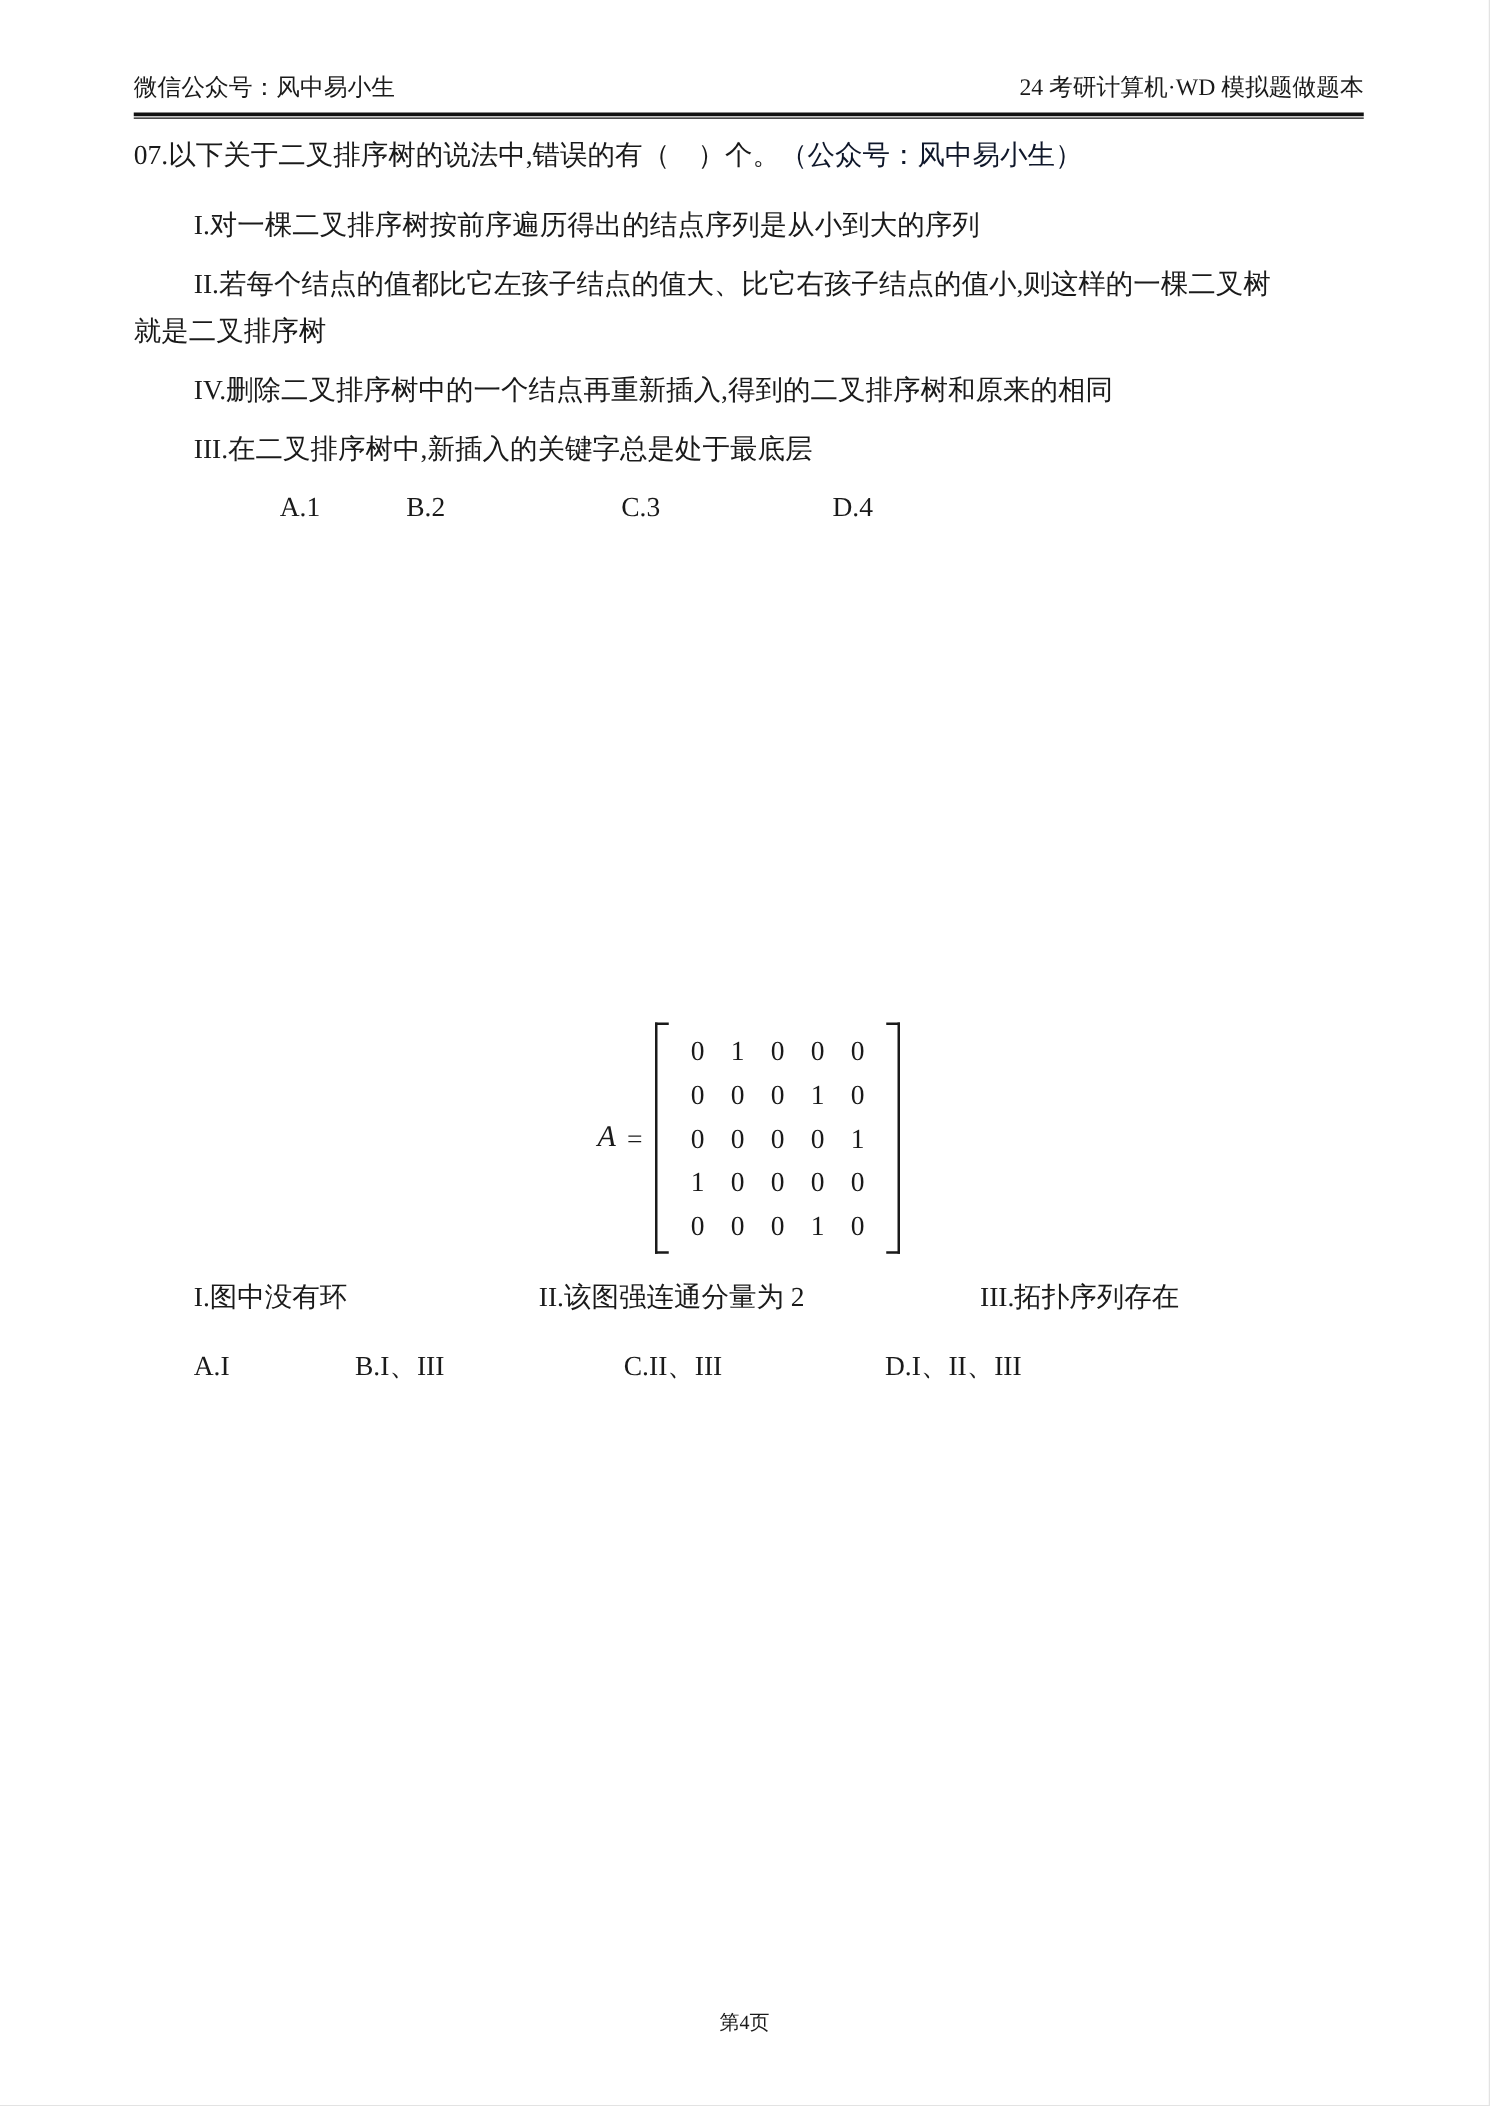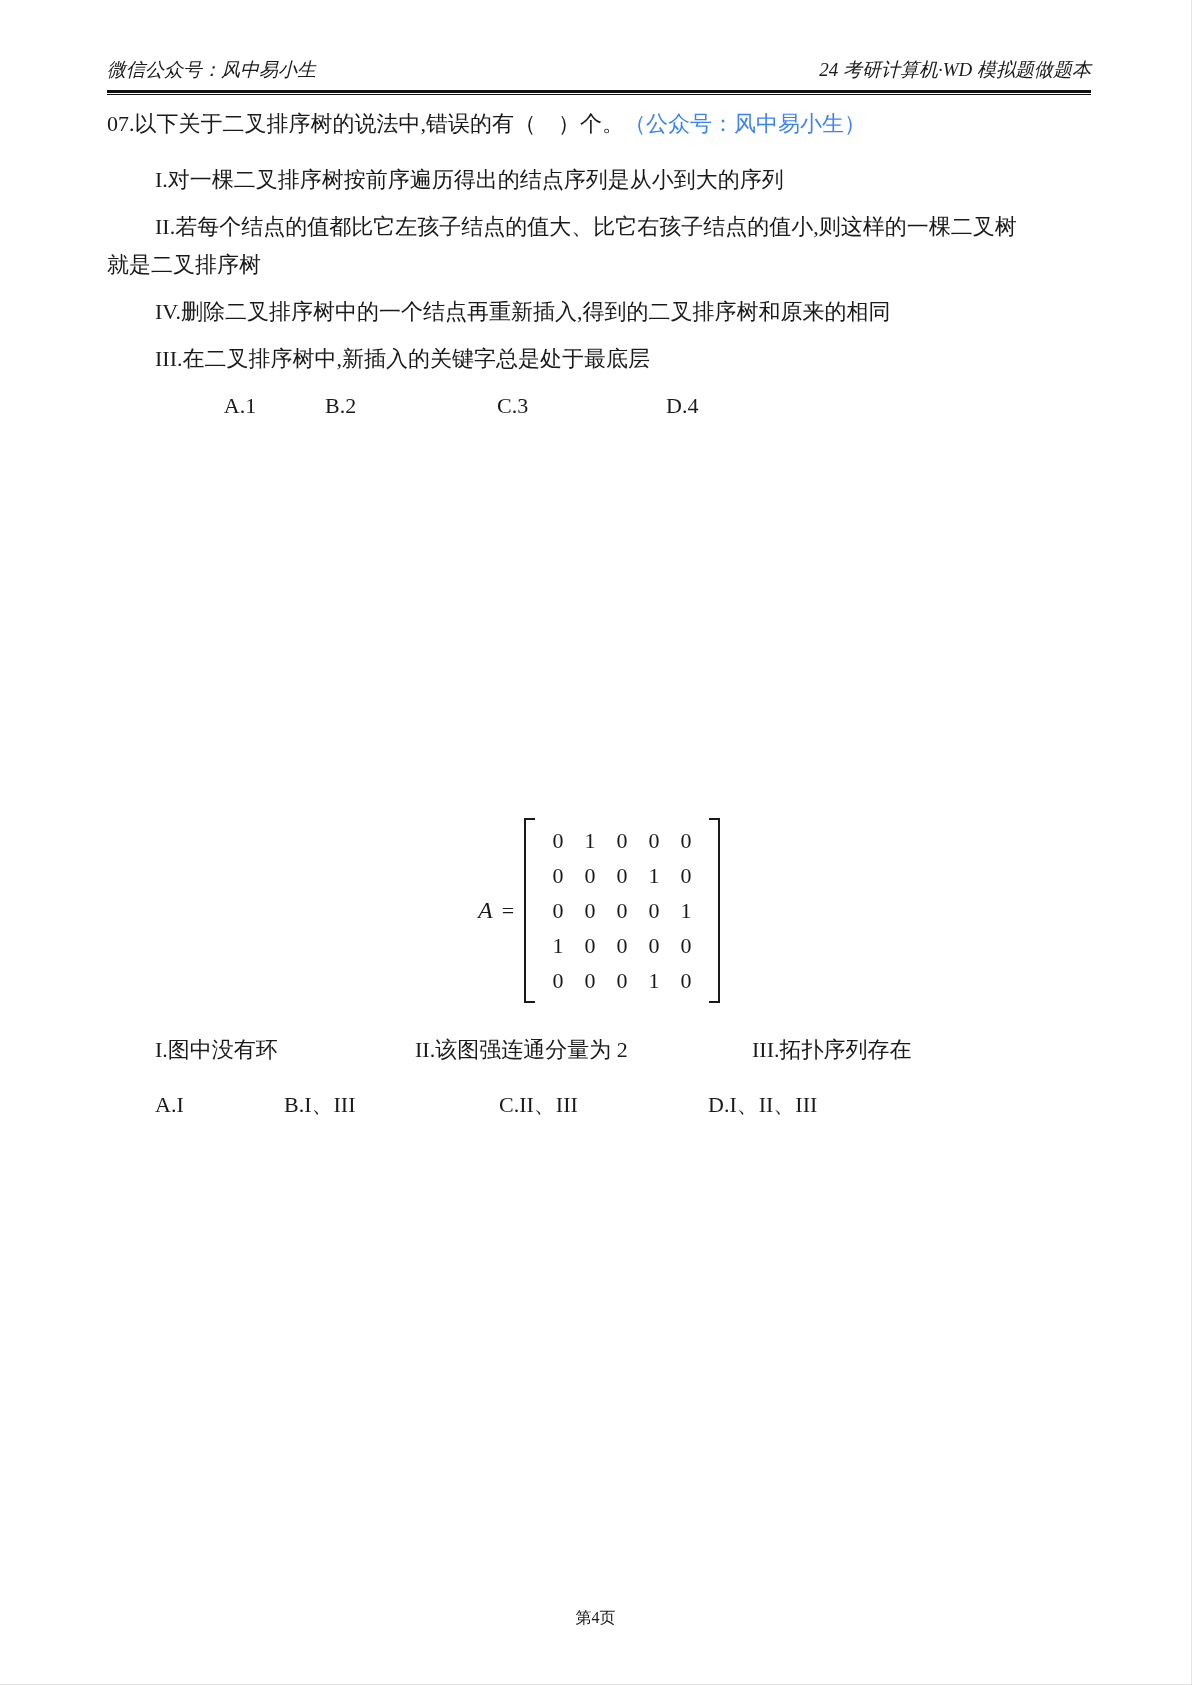--- a/index.html
+++ b/index.html
@@ -14,39 +14,38 @@
     box-sizing: border-box;
     overflow: hidden;
   }
   .content { padding: 0 100px 0 107px; }
 
   
   .hdr {
     padding-top: 57px;
     display: flex; justify-content: space-between; align-items: baseline;
     font-size: 19px;
-    font-style: italic;
   }
   .hdr-rule {
     margin-top: 7px;
     height: 1px;
     border-top: 3px solid #111;
     border-bottom: 1px solid #111;
   }
 
   
   .q-title { margin: 13px 0 0 0; font-size: 22px; line-height: 32px; }
   .stmt {
     margin: 0 0 9px 0;
     font-size: 22px; line-height: 38px;
     text-indent: 48px;
   }
   .stmts { margin-top: 21px; }
   .stmt-wrap { max-width: 920px; }
-  .muted { color: #3b82f6; }
+  .muted { color: #0f172a; }
   .opts-row {
     display: flex; margin-top: 0; padding-left: 48px;
     font-size: 22px; line-height: 38px;
   }
   .opts-row .opt { display: inline-block; }
   
   .w170 { width: 170px; text-align: center; }
   .w172 { width: 172px; }
   .w169 { width: 169px; }
   
@@ -73,21 +72,21 @@
   .bracket-l { border-left: 2px solid #1a1a1a; border-top: 2px solid #1a1a1a; border-bottom: 2px solid #1a1a1a; }
   .bracket-r { border-right: 2px solid #1a1a1a; border-top: 2px solid #1a1a1a; border-bottom: 2px solid #1a1a1a; }
   .mgrid {
     display: grid;
     grid-template-columns: repeat(5, 32px);
     grid-auto-rows: 35px;
     align-items: center; justify-items: center;
     padding: 5px 7px;
     font-size: 22px;
   }
-  .q08-stmts { margin-top: 28px; }
+  .q08-stmts { margin-top: 16px; gap: 16px; }
   .q08-opts { margin-top: 17px; }
 
   
   .footer {
     position: absolute; top: 1608px; left: 0; right: 0;
     text-align: center; font-size: 16px;
   }
 </style>
 </head>
 <body>

